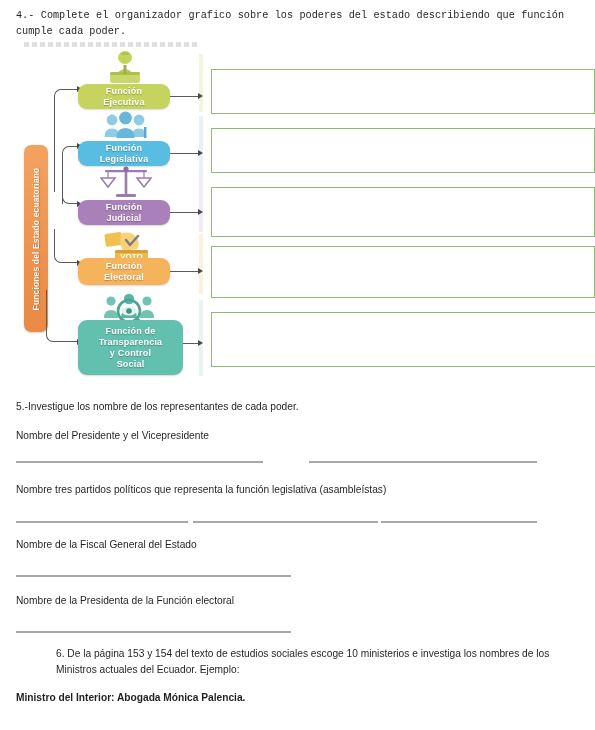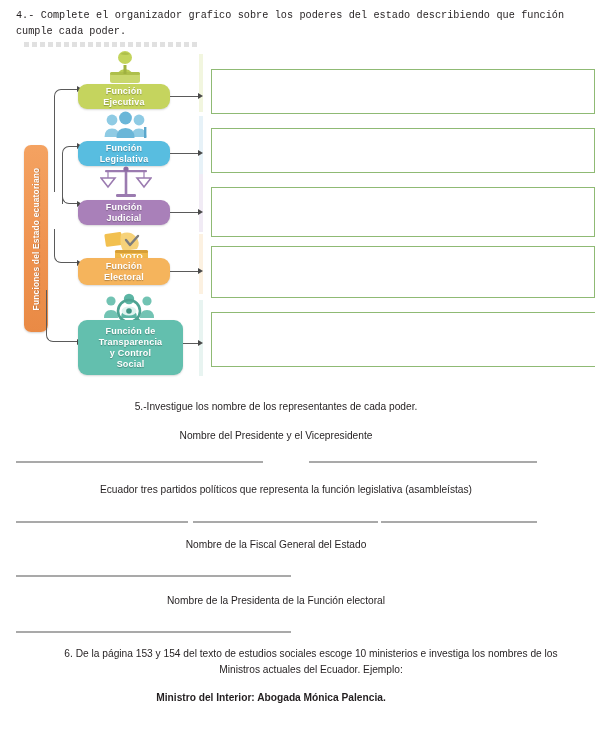--- a/index.html
+++ b/index.html
@@ -15,21 +15,20 @@
     font-family: "Liberation Sans", sans-serif;
     color: #231f20;
   }
 
   
   .q-text {
     position: absolute;
     font-size: 10.2px;
     line-height: 16px;
     color: #231f20;
-    text-align: center;
   }
   .q-justify { text-align: justify; }
 
   
   .rule {
     position: absolute;
     height: 2px;
     background: #a9a9a9;
   }
 
@@ -272,21 +271,21 @@
   <div class="arrow-head" style="left:198px; top:297.5px;"></div>
   <div class="answer-box" style="left:211px; top:270px; width:398px; height:55px;"></div>
 </div>
 
 <div class="q-text" style="left:16px; top:399px; width:520px;">5.-Investigue los nombre de los representantes de cada poder.</div>
 
 <div class="q-text" style="left:16px; top:428px; width:520px;">Nombre del Presidente y el Vicepresidente</div>
 <div class="rule" style="left:16px;  top:461px; width:247px;"></div>
 <div class="rule" style="left:309px; top:461px; width:228px;"></div>
 
-<div class="q-text" style="left:16px; top:482px; width:540px;">Ecuador tres partidos políticos que representa la función legislativa (asambleístas)</div>
+<div class="q-text" style="left:16px; top:482px; width:540px;">Nombre tres partidos políticos que representa la función legislativa (asambleístas)</div>
 <div class="rule" style="left:16px;  top:521px; width:172px;"></div>
 <div class="rule" style="left:193px; top:521px; width:185px;"></div>
 <div class="rule" style="left:381px; top:521px; width:156px;"></div>
 
 <div class="q-text" style="left:16px; top:537px; width:520px;">Nombre de la Fiscal General del Estado</div>
 <div class="rule" style="left:16px; top:575px; width:275px;"></div>
 
 <div class="q-text" style="left:16px; top:593px; width:520px;">Nombre de la Presidenta de la Función electoral</div>
 <div class="rule" style="left:16px; top:631px; width:275px;"></div>
 

